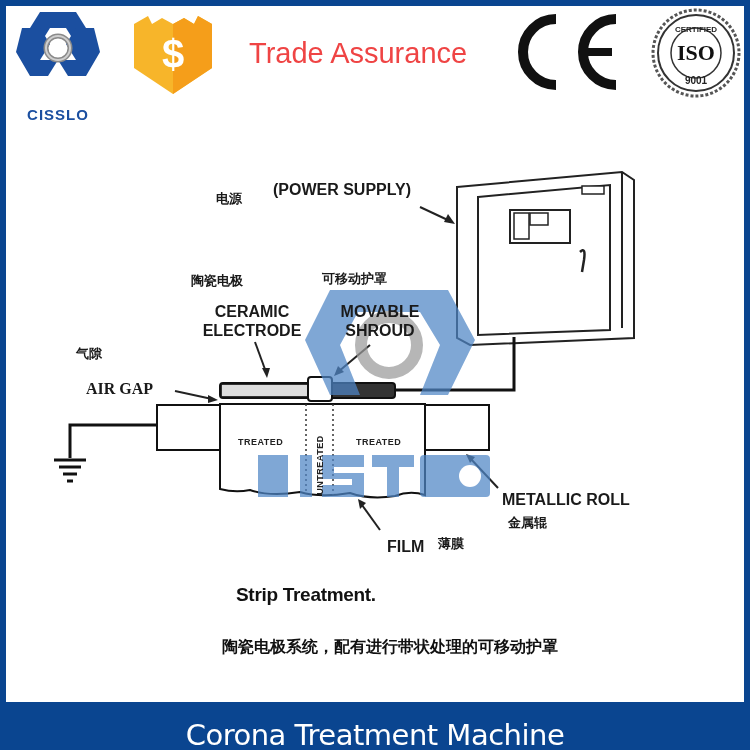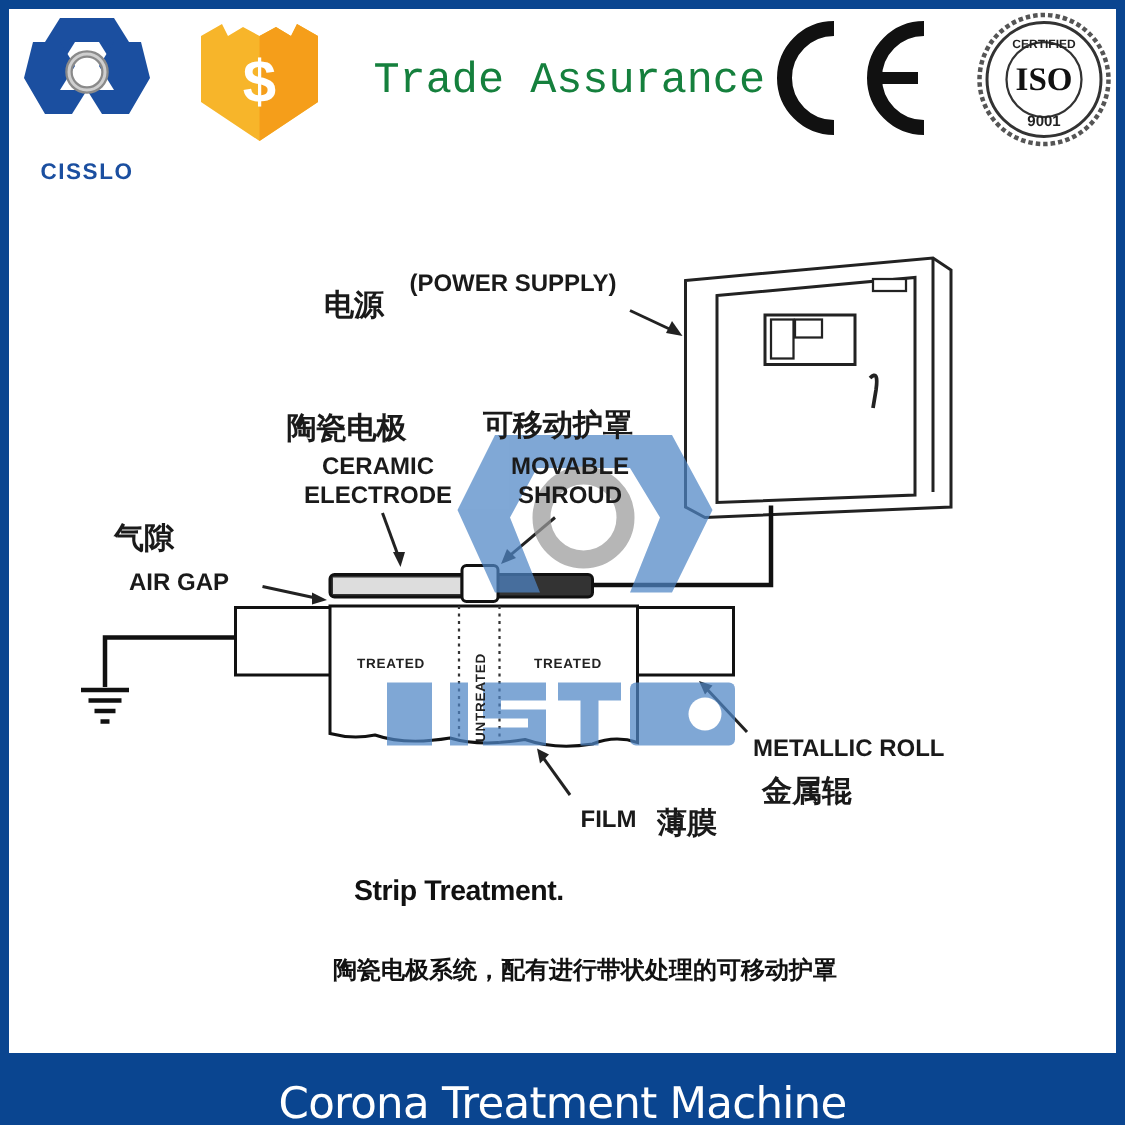--- a/index.html
+++ b/index.html
@@ -22,35 +22,35 @@
 
     .header-logo { position: absolute; left: 14px; top: 8px; width: 88px; height: 86px; }
     .brand-text {
       position: absolute; left: 16px; top: 78px; width: 84px; height: 16px;
       color: #1b4fa0; font-weight: bold; font-size: 15px; letter-spacing: 1px;
       font-family: "Liberation Sans", sans-serif; text-align: center; margin-top: 28px;
     }
     .trade-shield { position: absolute; left: 130px; top: 10px; width: 86px; height: 85px; }
     .trade-text {
       position: absolute; left: 249px; top: 37px;
-      color: #15803d; font-size: 29px; font-family: Liberation Mono, monospace;
+      color: #ef4444; font-size: 29px; font-family: Liberation Sans, sans-serif;
     }
     .ce-mark { position: absolute; left: 512px; top: 13px; width: 110px; height: 78px; }
     .iso-badge { position: absolute; left: 651px; top: 8px; width: 90px; height: 90px; }
 
     .diagram { position: absolute; left: 0; top: 0; width: 750px; height: 700px; }
 
     .lbl {
       position: absolute; font-family: "Liberation Sans", sans-serif;
       font-weight: bold; color: #1a1a1a; font-size: 16px; line-height: 19px;
       white-space: nowrap; text-align: center;
     }
     .cn {
       position: absolute; font-family: Liberation Mono, monospace;
-      font-weight: bold; color: #1a1a1a; font-size: 20px; white-space: nowrap;
+      font-weight: bold; color: #1a1a1a; font-size: 13px; white-space: nowrap;
     }
     .small-lbl {
       position: absolute; font-family: "Liberation Sans", sans-serif;
       font-weight: bold; color: #222; font-size: 9px; letter-spacing: 0.5px;
     }
     .caption-en {
       position: absolute; left: 124px; top: 584px;
       font-family: "Liberation Sans", sans-serif; font-weight: bold;
       font-size: 19px; color: #111; line-height: 21px; letter-spacing: -0.3px;
     }
@@ -168,21 +168,21 @@
   <div>ELECTRODE</div>
 </div>
 
 <div class="cn" style="left:322px;top:270px;color:#1a1a1a;">可移动护罩</div>
 <div class="lbl" style="left:330px;top:302px;width:100px;">
   <div>MOVABLE</div>
   <div>SHROUD</div>
 </div>
 
 <div class="cn" style="left:76px;top:345px;">气隙</div>
-<div class="lbl" style="left:86px;top:379px;">AIR GAP</div>
+<div class="lbl" style="left:86px;top:379px;font-family:Liberation Serif, serif;">AIR GAP</div>
 
 <div class="small-lbl" style="left:238px;top:437px;">TREATED</div>
 <div class="small-lbl" style="left:297px;top:442px;transform:rotate(-90deg);transform-origin:center;width:60px;text-align:center;top:460px;left:290px;">UNTREATED</div>
 <div class="small-lbl" style="left:356px;top:437px;">TREATED</div>
 
 <div class="lbl" style="left:502px;top:490px;">METALLIC ROLL</div>
 <div class="cn" style="left:508px;top:514px;">金属辊</div>
 
 <div class="lbl" style="left:387px;top:537px;">FILM</div>
 <div class="cn" style="left:438px;top:535px;">薄膜</div>

